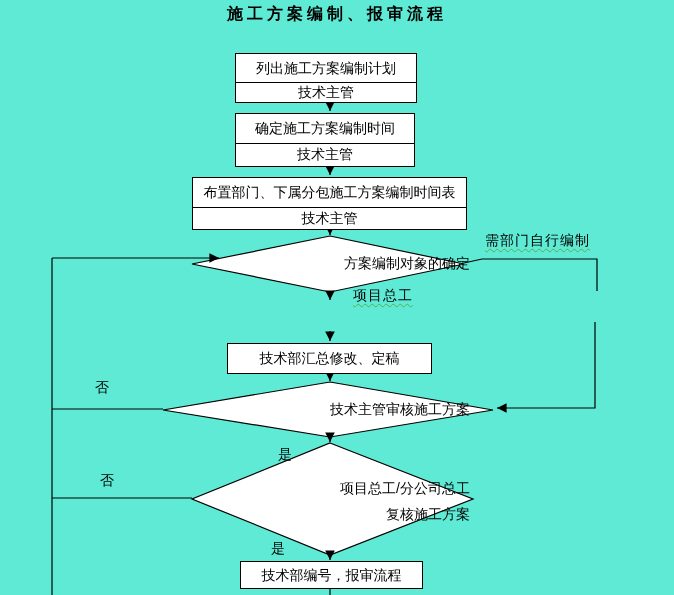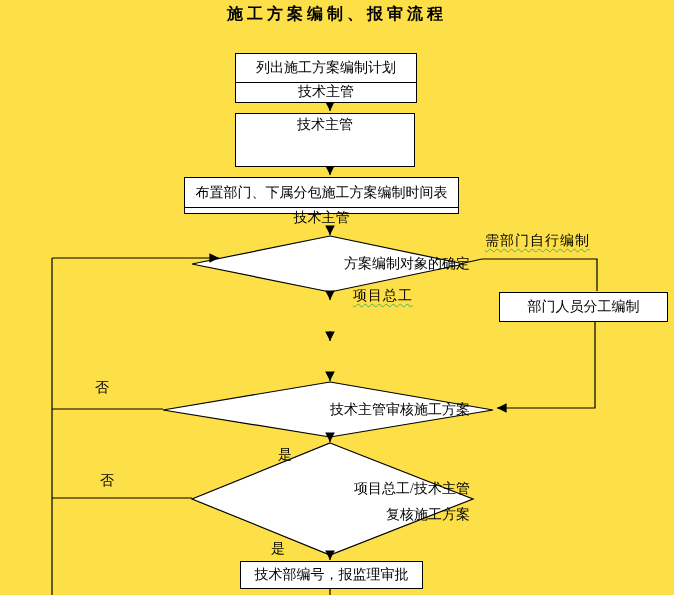--- a/index.html
+++ b/index.html
@@ -1,18 +1,18 @@
 <!DOCTYPE html>
 <html><head>
 <meta charset="utf-8">
 <style>
   html,body{margin:0;padding:0;background:#fff;}
   #canvas{
-    position:relative;width:674px;height:595px;background:#fde047;overflow:hidden;
-    font-family:Liberation Serif, serif;color:#000;
+    position:relative;width:674px;height:595px;background:#5eead4;overflow:hidden;
+    font-family:Liberation Sans, sans-serif;color:#000;
   }
   .title{
     position:absolute;top:4px;left:0;width:100%;text-align:center;
     font-weight:bold;font-size:16px;letter-spacing:4px;
   }
   .box{
     position:absolute;border:1px solid #000;background:#fff;
     box-sizing:border-box;text-align:center;font-size:14px;white-space:nowrap;
   }
   .box .r1{border-bottom:1px solid #000;}
@@ -62,37 +62,38 @@
     <path d="M52,595 L52,258"></path>
     <path d="M52,258 L219,258" marker-end="url(#arr)"></path>
   </svg>
 
   <div class="box" style="left:235px;top:53px;width:182px;height:50px">
     <div class="r1" style="line-height:28px">列出施工方案编制计划</div>
     <div class="r2" style="line-height:18px">技术主管</div>
   </div>
 
   <div class="box" style="left:235px;top:113px;width:180px;height:54px">
+    <div class="r1" style="line-height:29px">确定施工方案编制时间</div>
     <div class="r2" style="line-height:21px">技术主管</div>
   </div>
 
-  <div class="box" style="left:184px;top:177px;width:275px;height:37px">
+  <div class="box" style="left:192px;top:177px;width:275px;height:53px">
     <div class="r1" style="line-height:29px">布置部门、下属分包施工方案编制时间表</div>
     <div class="r2" style="line-height:20px">技术主管</div>
   </div>
 
-  <div class="box" style="left:499px;top:292px;width:169px;height:30px;line-height:28px">部门人员分工编制</div>
 
 
+  <div class="box" style="left:227px;top:343px;width:205px;height:31px;line-height:29px">技术部汇总修改、定稿</div>
 
-  <div class="box" style="left:240px;top:561px;width:183px;height:28px;line-height:26px">技术部编号，报监理审批</div>
+  <div class="box" style="left:240px;top:561px;width:183px;height:28px;line-height:26px">技术部编号，报审流程</div>
 
   <div class="dlabel" style="left:190px;top:255px;width:280px">方案编制对象的确定</div>
   <div class="dlabel" style="left:190px;top:401px;width:280px">技术主管审核施工方案</div>
-  <div class="dlabel" style="left:190px;top:480px;width:280px">项目总工/技术主管</div>
+  <div class="dlabel" style="left:190px;top:480px;width:280px">项目总工/分公司总工</div>
   <div class="dlabel" style="left:190px;top:506px;width:280px">复核施工方案</div>
 
   <span class="elabel wavy" style="left:485px;top:232px;letter-spacing:1px">需部门自行编制</span>
   <span class="elabel wavy" style="left:353px;top:287px;letter-spacing:1px">项目总工</span>
   <span class="elabel" style="left:95px;top:379px">否</span>
   <span class="elabel" style="left:100px;top:472px">否</span>
   <span class="elabel" style="left:278px;top:446px">是</span>
   <span class="elabel" style="left:271px;top:540px">是</span>
 
 </div>

